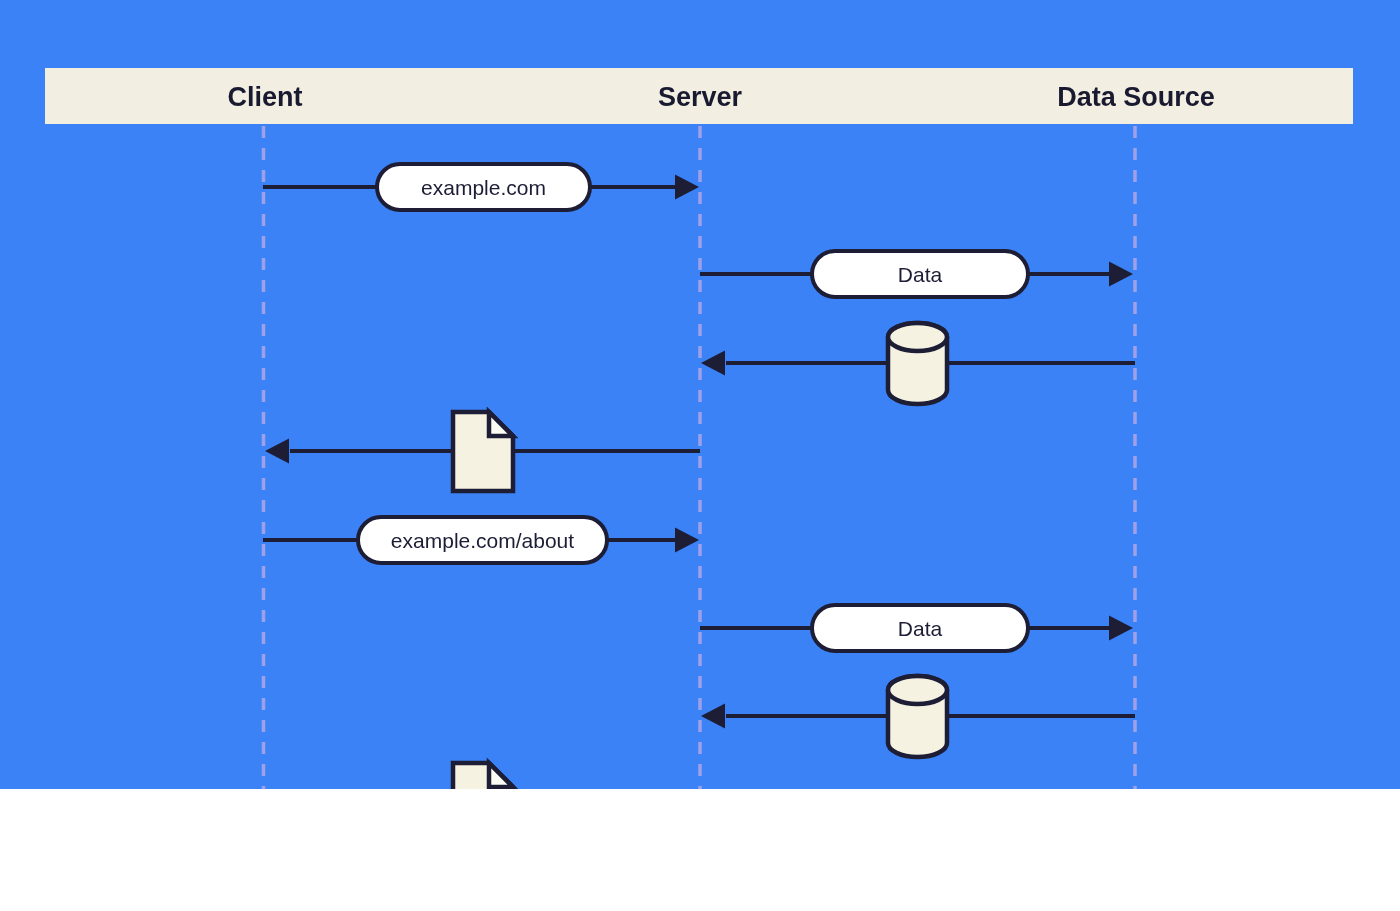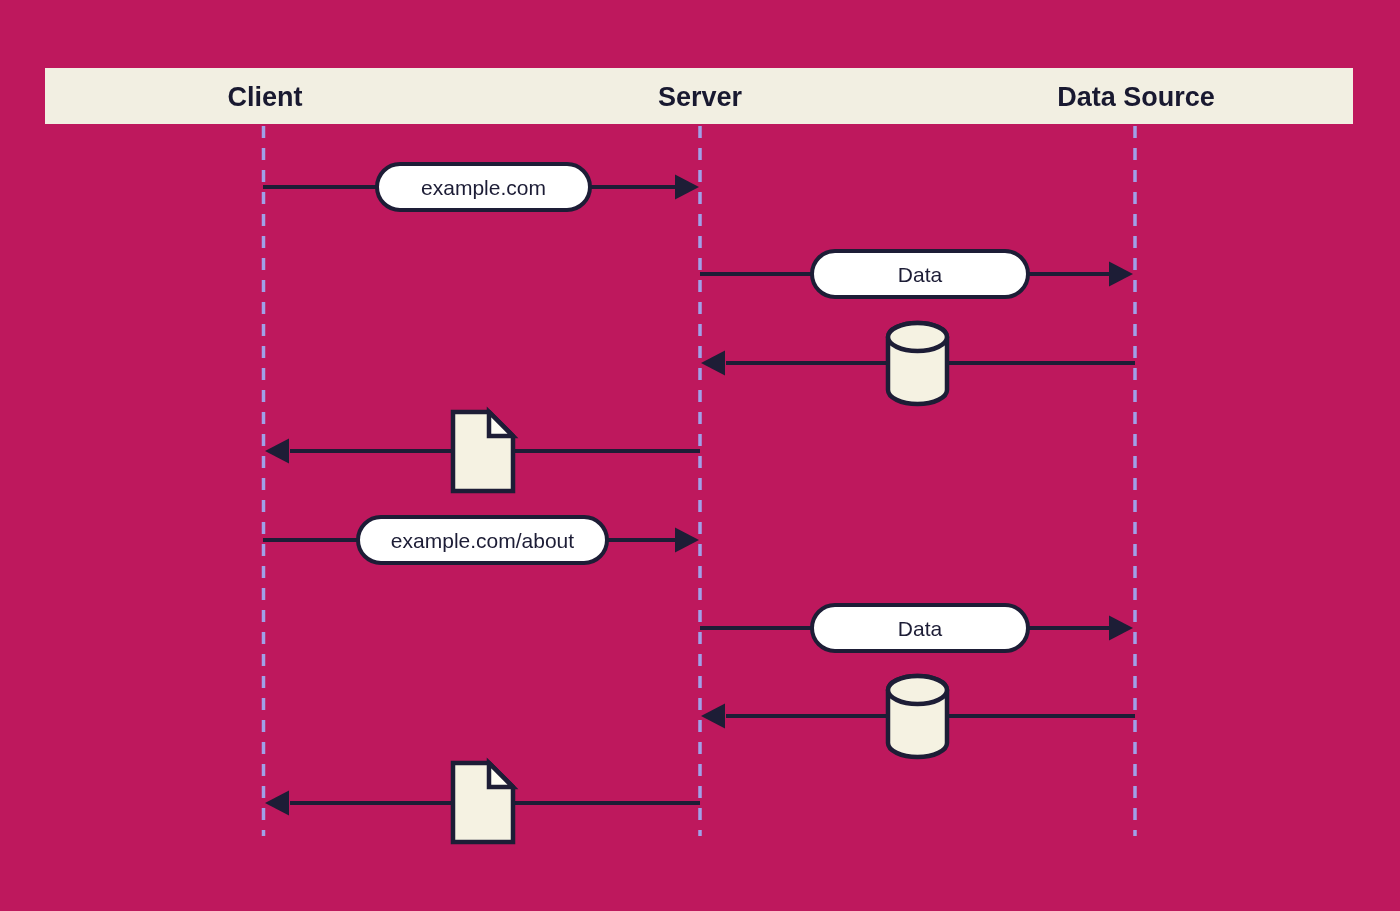--- a/index.html
+++ b/index.html
@@ -4,22 +4,22 @@
 <style>
   html, body {
     margin: 0;
     padding: 0;
     background: #ffffff;
     font-family: "Liberation Sans", sans-serif;
   }
   .canvas-wrap {
     position: relative;
     width: 1400px;
-    height: 911px;
-    background: #be185d;
+    height: 789px;
+    background: #3b82f6;
     overflow: hidden;
   }
   svg { display: block; }
 
   .header-bar { fill: #f2efe2; }
   .lane-label {
     fill: #191930;
     font-family: "Liberation Sans", sans-serif;
     font-size: 27px;
     font-weight: 600;

